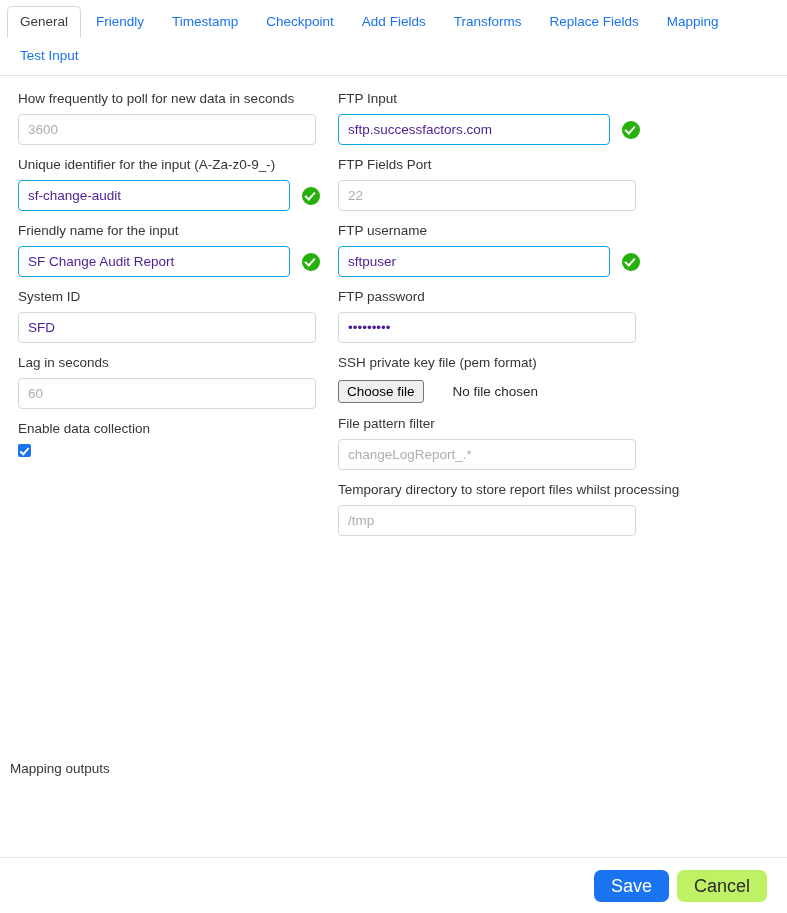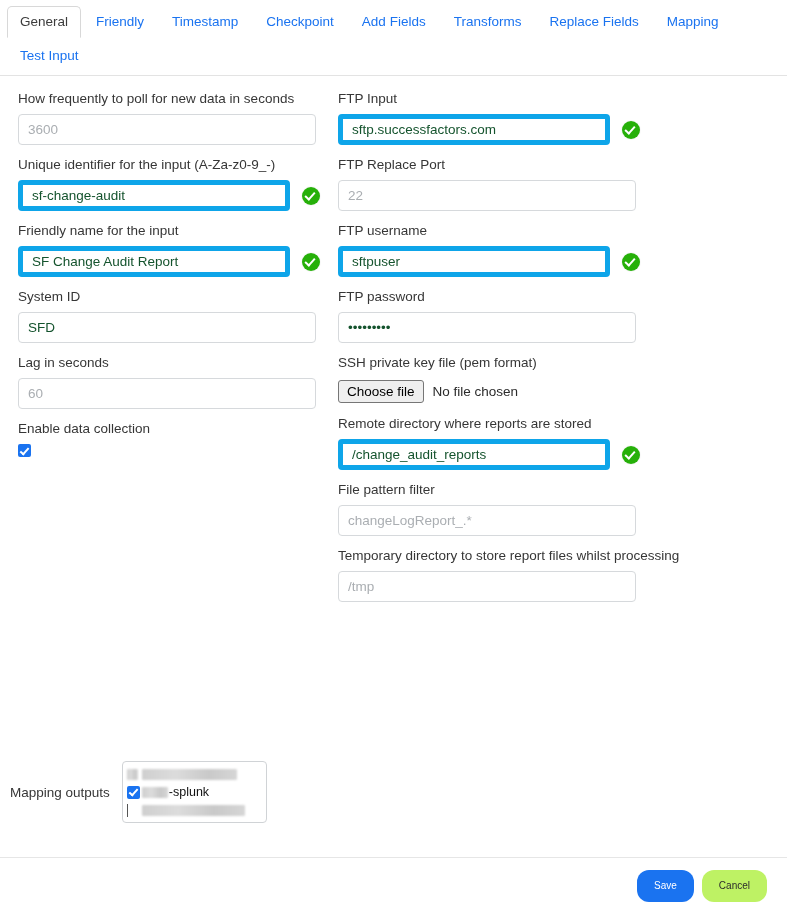--- a/index.html
+++ b/index.html
@@ -77,31 +77,31 @@
     margin-bottom: 7px;
     white-space: nowrap;
   }
   .input-row {
     display: flex;
     align-items: center;
   }
   input.txt {
     box-sizing: border-box;
     height: 31px;
-    padding: 4px 9px;
+    padding: 12px 9px;
     font-family: "Liberation Sans", sans-serif;
     font-size: 13.5px;
-    color: #14532d;
+    color: #4c1d95;
     background: #ffffff;
     border: 1px solid #d6d9dc;
     border-radius: 4px;
     outline: none;
   }
   input.txt::placeholder { color: #aaaeb2; }
-  input.txt.valid { border: 5px solid #0ea5e9; }
+  input.txt.valid { border: 1px solid #0ea5e9; }
   .w-narrow { width: 272px; }
   .w-wide   { width: 298px; }
 
   .check-ok {
     width: 18px;
     height: 18px;
     border-radius: 50%;
     background: #26b009;
     margin-left: 12px;
     flex: none;
@@ -140,20 +140,21 @@
     border: solid #ffffff;
     border-width: 0 2px 2px 0;
     transform: rotate(42deg);
   }
 
   
   .file-row {
     display: flex;
     align-items: center;
     height: 26px;
+    gap: 20px;
   }
   .choose-file {
     font-family: "Liberation Sans", sans-serif;
     font-size: 13.5px;
     color: #000000;
     background: #efefef;
     border: 1px solid #767676;
     border-radius: 3px;
     padding: 2px 8px;
     line-height: 17px;
@@ -224,24 +225,24 @@
     height: 56px;
     border-top: 1px solid #e6e6e6;
     box-sizing: border-box;
     display: flex;
     align-items: center;
     justify-content: flex-end;
     padding-right: 20px;
   }
   .btn {
     font-family: "Liberation Sans", sans-serif;
-    font-size: 10px;
+    font-size: 18px;
     line-height: 16px;
     padding: 8px 17px;
-    border-radius: 12px;
+    border-radius: 7px;
     border: none;
     cursor: pointer;
   }
   .btn-primary { background: #1a73f0; color: #ffffff; margin-right: 8px; }
   .btn-default { background: #bef264; color: #2b2b2b; }
 </style>
 </head>
 <body>
 
 <div class="tabbar">
@@ -311,21 +312,21 @@
 
       <div class="field">
         <label class="field-label">FTP Input</label>
         <div class="input-row">
           <input class="txt w-narrow valid" type="text" value="sftp.successfactors.com" style="">
           <span class="check-ok"></span>
         </div>
       </div>
 
       <div class="field">
-        <label class="field-label">FTP Replace Port</label>
+        <label class="field-label">FTP Fields Port</label>
         <div class="input-row">
           <input class="txt w-wide" type="text" placeholder="22" style="">
         </div>
       </div>
 
       <div class="field">
         <label class="field-label">FTP username</label>
         <div class="input-row">
           <input class="txt w-narrow valid" type="text" value="sftpuser" style="">
           <span class="check-ok"></span>
@@ -341,77 +342,39 @@
 
       <div class="field">
         <label class="field-label">SSH private key file (pem format)</label>
         <div class="file-row">
           <button class="choose-file">Choose file</button>
           <span class="file-name">No file chosen</span>
         </div>
       </div>
 
 
-      <div class="field">
-        <label class="field-label">Remote directory where reports are stored</label>
-        <div class="input-row">
-          <input class="txt w-narrow valid" type="text" value="/change_audit_reports" style="">
-          <span class="check-ok"></span>
-        </div>
-      </div>
 
       <div class="field">
         <label class="field-label">File pattern filter</label>
         <div class="input-row">
           <input class="txt w-wide" type="text" placeholder="changeLogReport_.*" style="">
         </div>
       </div>
 
       <div class="field">
         <label class="field-label">Temporary directory to store report files whilst processing</label>
         <div class="input-row">
           <input class="txt w-wide" type="text" placeholder="/tmp" style="">
         </div>
       </div>
 
     </div>
   </div>
 
   <div class="outputs-wrap">
     <span class="outputs-label">Mapping outputs</span>
-    <div class="listbox">
-
-      <div class="lb-row">
-        <span class="lb-cb">
-          <span class="redact" style="width:11px;height:11px;"></span>
-        </span>
-        <span class="lb-txt">
-          <span class="redact tall" style="width:95px;"></span>
-        </span>
-      </div>
-
-      <div class="lb-row sel">
-        <span class="lb-cb">
-          <span class="cbx"></span>
-        </span>
-        <span class="lb-txt">
-          <span class="redact tall" style="width:26px;margin-right:1px;"></span>
-            <span>-splunk</span>
-        </span>
-      </div>
-
-      <div class="lb-row">
-        <span class="lb-cb">
-          <span class="caret"></span>
-        </span>
-        <span class="lb-txt">
-          <span class="redact tall" style="width:103px;"></span>
-        </span>
-      </div>
-
-    </div>
   </div>
 </div>
 
 <div class="footer">
   <button class="btn btn-primary">Save</button>
   <button class="btn btn-default">Cancel</button>
 </div>
 
 </body></html>

